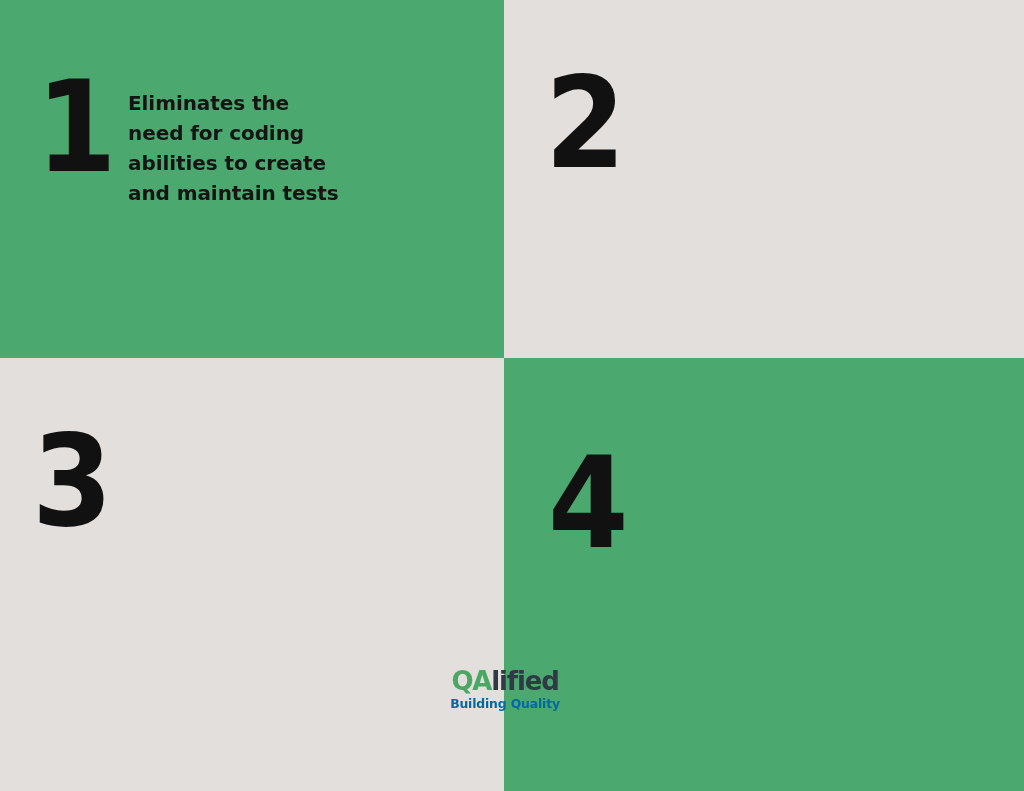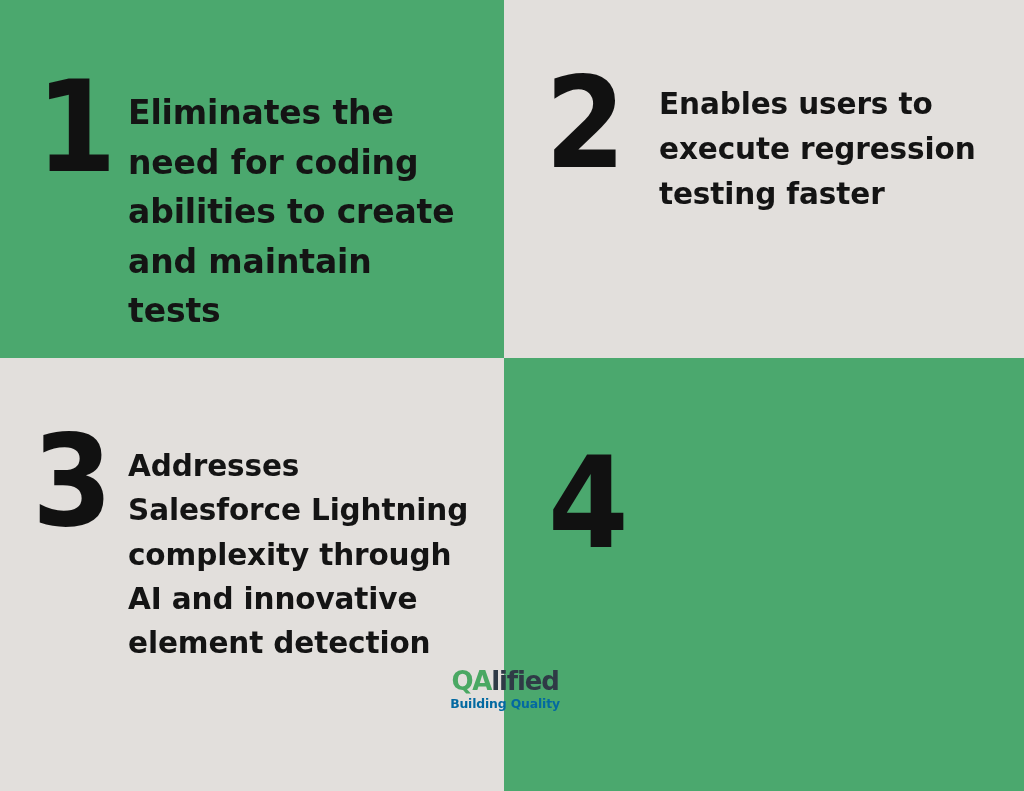--- a/index.html
+++ b/index.html
@@ -49,21 +49,21 @@
     font-weight: 700;
     color: #141414;
     letter-spacing: -0.004em;
     white-space: pre-line;
     flex: 0 0 auto;
   }
 
   
   #item-1 { left: 36px; top: 74px; }
   #item-1 .num  { font-size: 126px; width: 92px; }
-  #item-1 .body-text { font-size: 33px; line-height: 1.50; margin-top: 14px; width: 340px; }
+  #item-1 .body-text { font-size: 20px; line-height: 1.50; margin-top: 14px; width: 340px; }
 
   
   #item-2 { left: 545px; top: 70px; }
   #item-2 .num  { font-size: 126px; width: 100px; margin-right: 14px; }
   #item-2 .body-text { font-size: 29.5px; line-height: 1.52; margin-top: 12px; width: 345px; }
 
   
   #item-3 { left: 32px; top: 428px; }
   #item-3 .num  { font-size: 126px; width: 96px; }
   #item-3 .body-text { font-size: 29.5px; line-height: 1.50; margin-top: 16px; width: 368px; }
@@ -114,32 +114,24 @@
   <div class="quad-inner" id="item-1">
     <div class="num">1</div>
     <div class="body-text">Eliminates the
 need for coding
 abilities to create
 and maintain tests</div>
   </div>
 
   <div class="quad-inner" id="item-2">
     <div class="num">2</div>
-    <div class="body-text">Enables users to
-execute regression
-testing faster</div>
   </div>
 
   <div class="quad-inner" id="item-3">
     <div class="num">3</div>
-    <div class="body-text">Addresses
-Salesforce Lightning
-complexity through
-AI and innovative
-element detection</div>
   </div>
 
   <div class="quad-inner" id="item-4">
     <div class="num">4</div>
   </div>
 
   <div id="logo">
     <div id="logo-word"><span id="logo-qa">QA</span><span id="logo-lified">lified</span></div>
     <div id="logo-tagline">Building Quality</div>
   </div>

